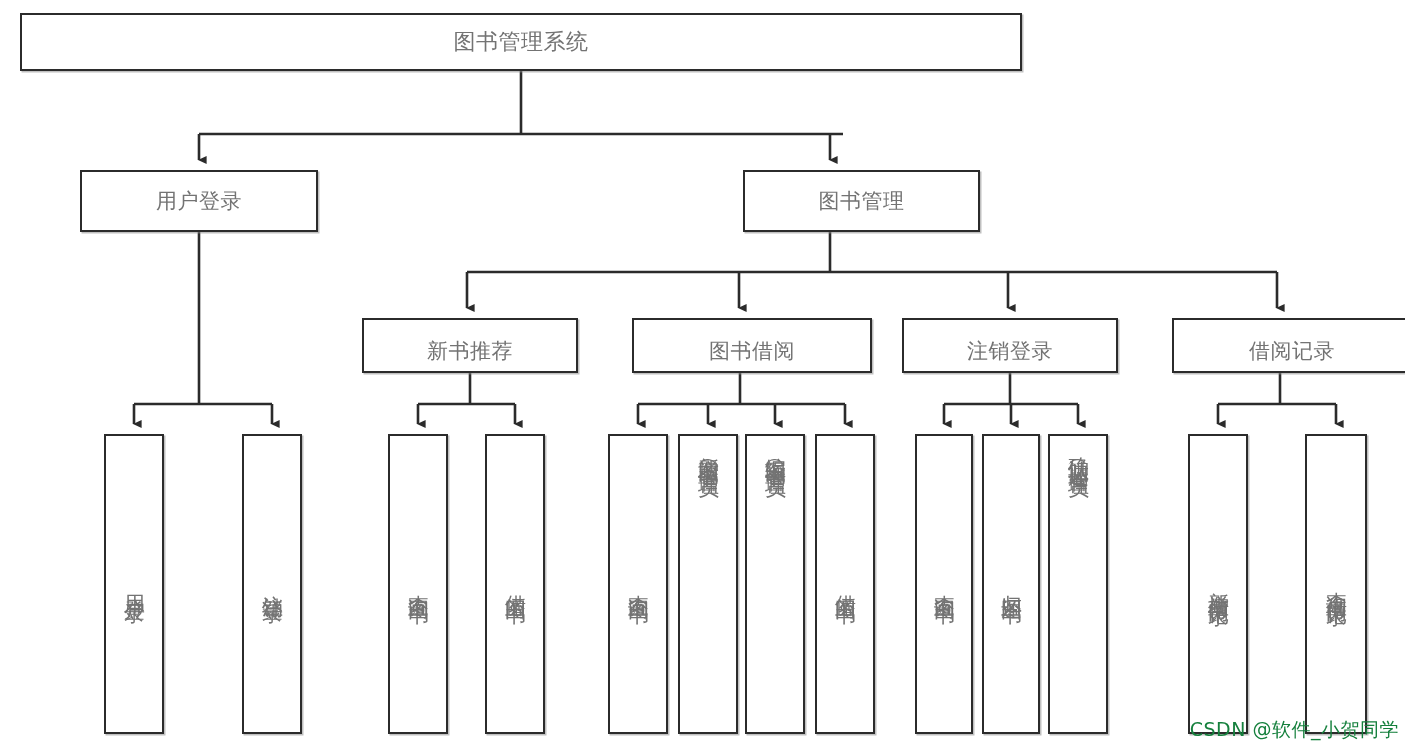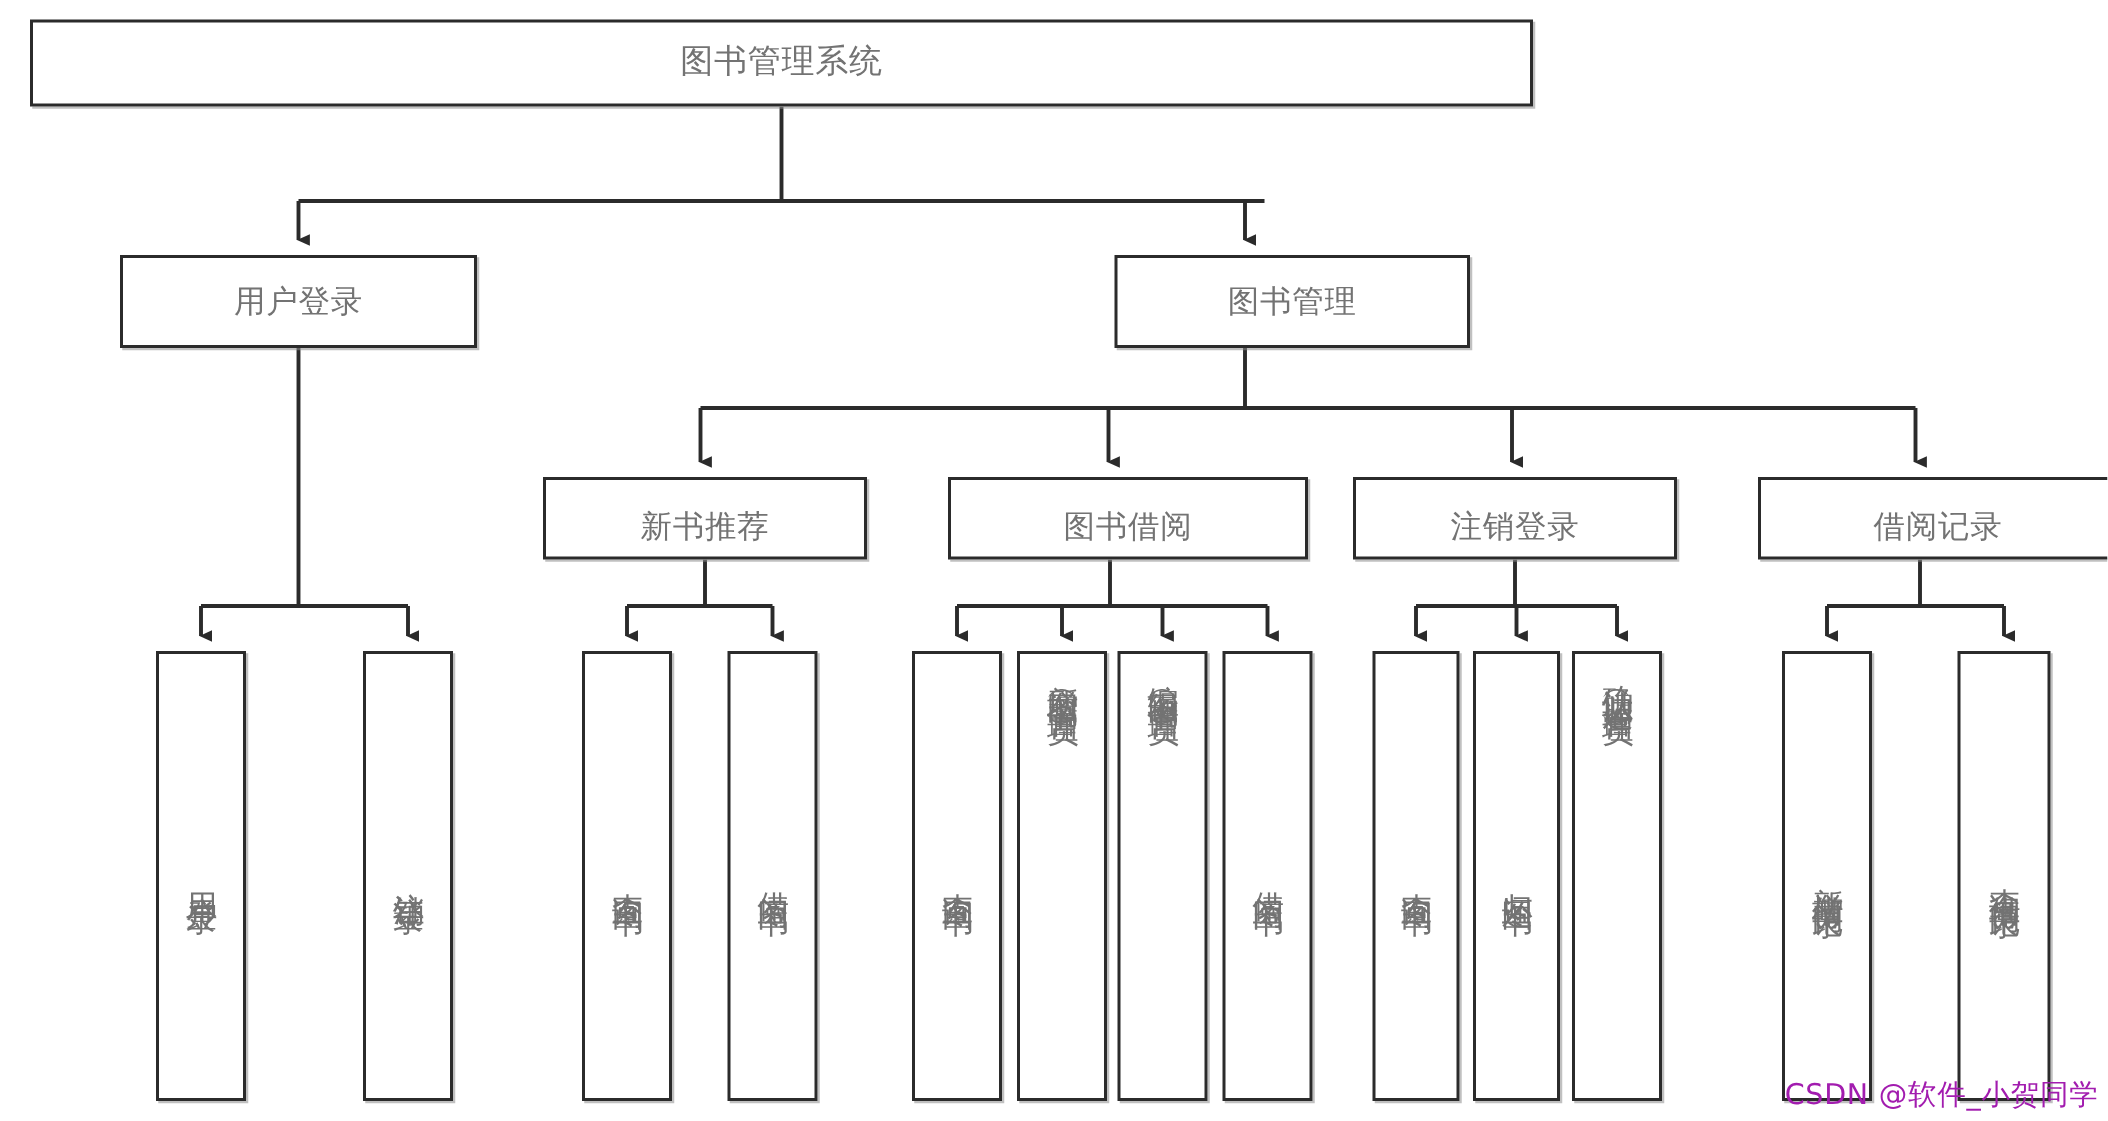--- a/index.html
+++ b/index.html
@@ -55,21 +55,21 @@
   .leaf {
     align-items: flex-start;
     padding-top: 4px;
   }
   .leaf.leaf-mid { align-items: center; padding-top: 0; }
   #watermark {
     position: absolute;
     right: 6px;
     bottom: 4px;
     font-size: 19px;
-    color: #a21caf;
+    color: #15803d;
     z-index: 6;
     white-space: nowrap;
     letter-spacing: 0.5px;
   }
 </style>
 </head>
 <body>
 
 <div id="diagram-root">
 

